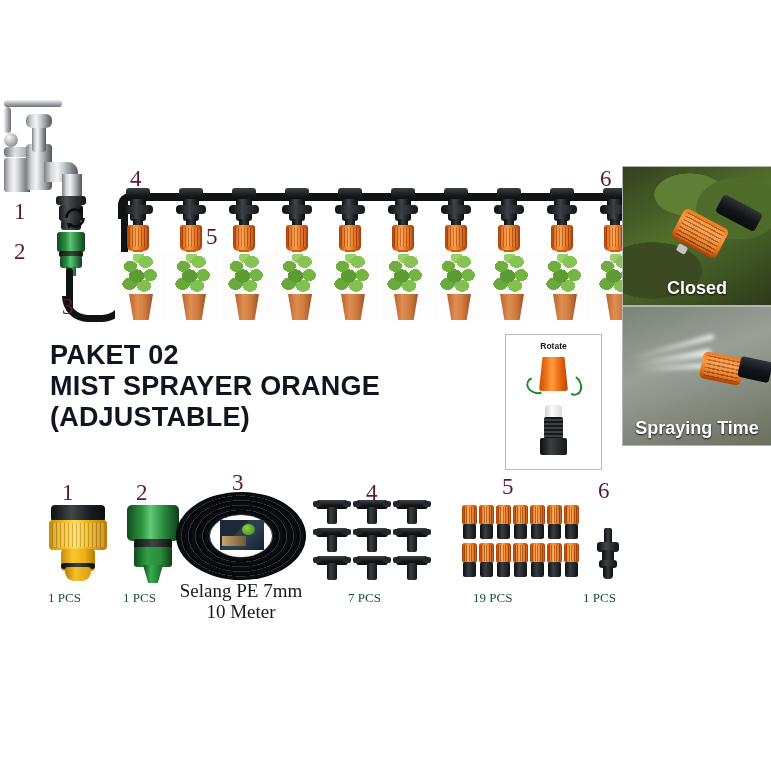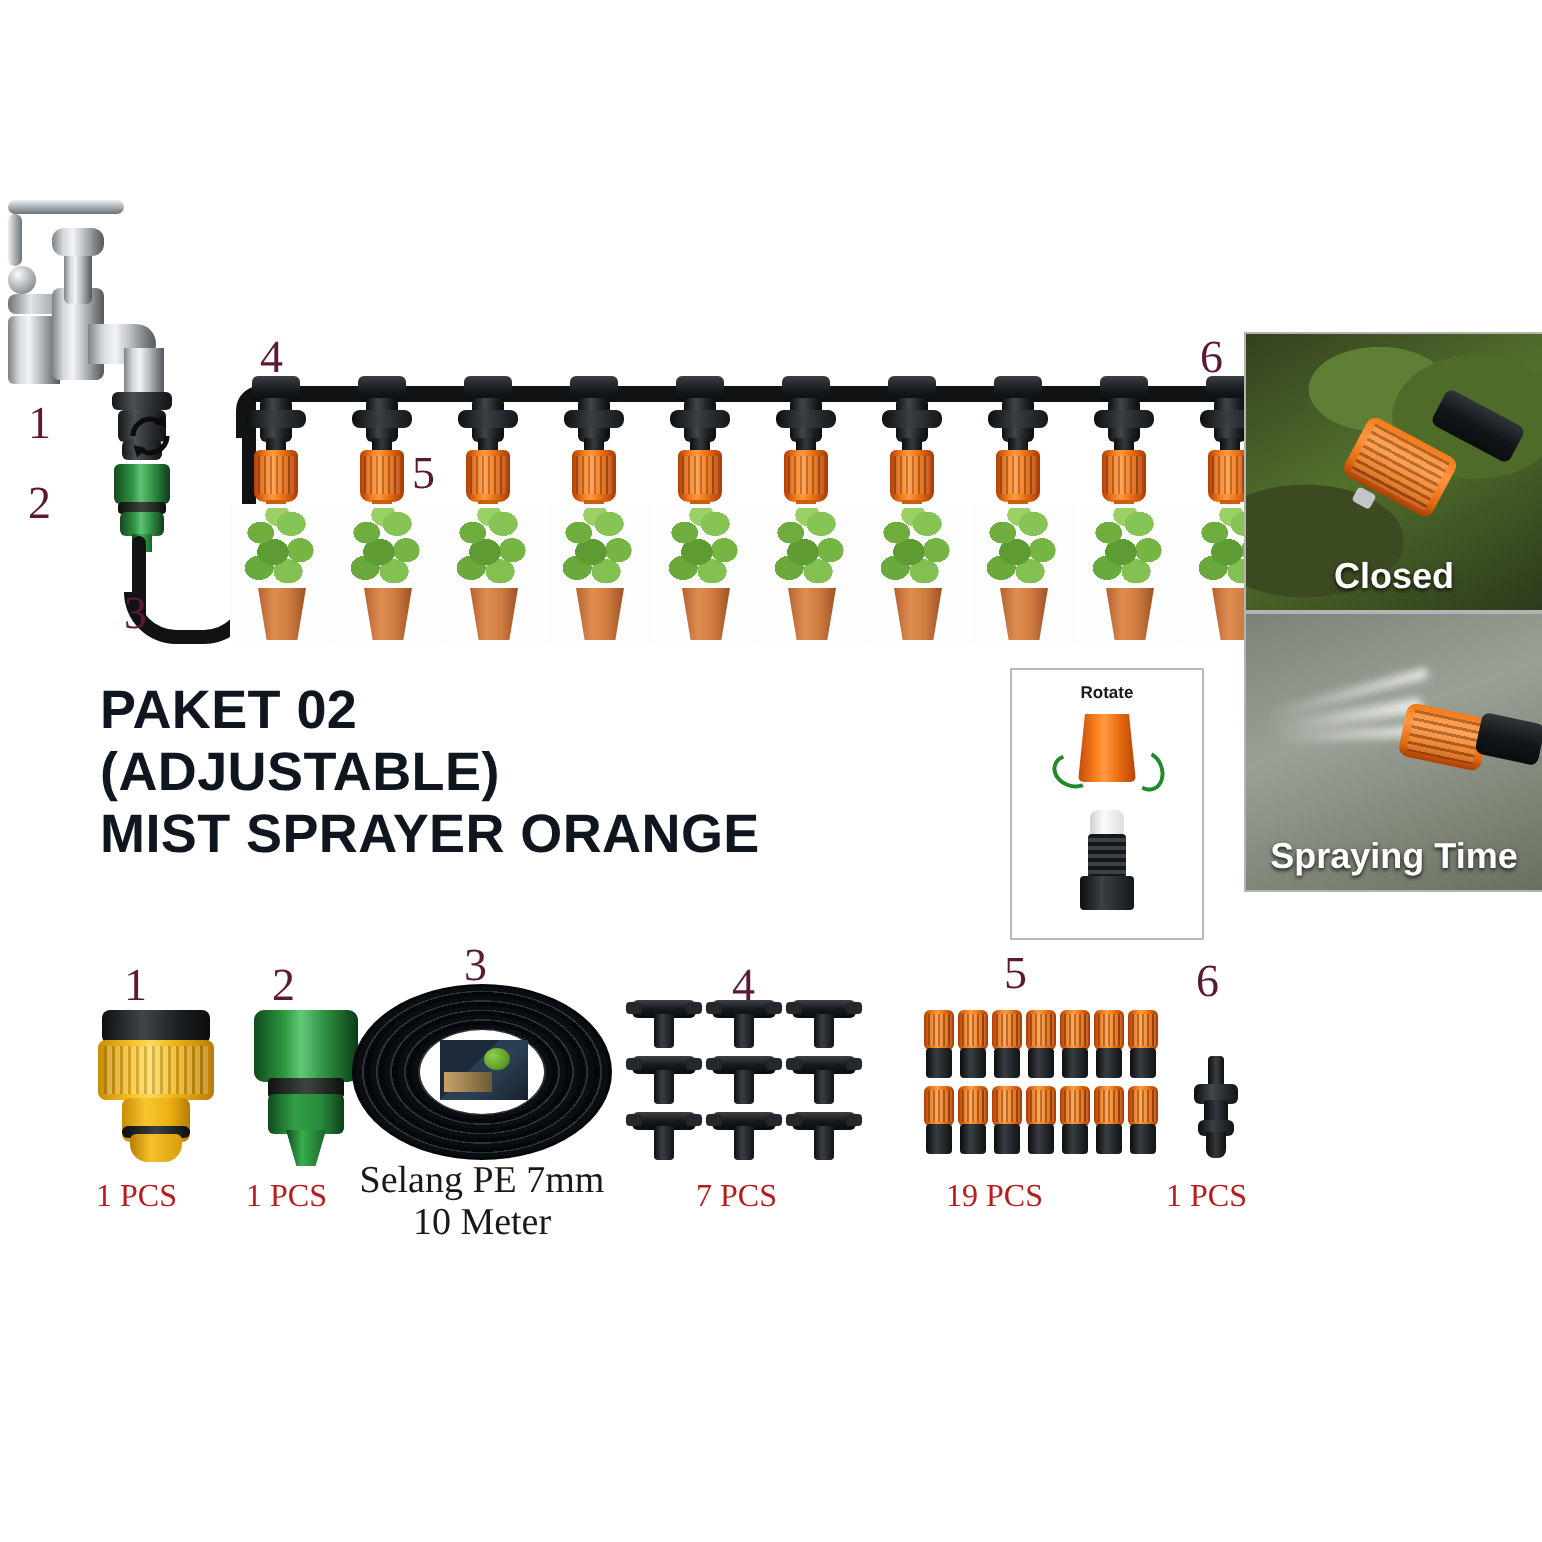--- a/index.html
+++ b/index.html
@@ -137,21 +137,21 @@
   .pn .orange::after{content:"";position:absolute;inset:3px 4px;
      background:repeating-linear-gradient(180deg,rgba(0,0,0,.25) 0 1.5px,rgba(255,255,255,.14) 1.5px 4px);}
   .pn .black{position:absolute;border-radius:4px;
      background:linear-gradient(180deg,#30353a,#14171a 50%,#0a0c0d);}
   .spray{position:absolute;background:linear-gradient(90deg,rgba(255,255,255,0),rgba(255,255,255,.85));
      filter:blur(2px);}
   .mistcloud{position:absolute;border-radius:50%;background:rgba(255,255,255,.55);filter:blur(5px);}
 
   
   .pnum{font-family:"Liberation Serif",serif;color:#5c1837;font-size:23px;}
-  .pcs{font-family:"Liberation Serif",serif;color:#b91c1c;font-size:16px;white-space:nowrap;text-align:center;}
+  .pcs{font-family:"Liberation Serif",serif;color:#14532d;font-size:13px;white-space:nowrap;text-align:center;}
   .pcap{font-family:"Liberation Serif",serif;color:#17181a;font-size:19px;line-height:21px;
         text-align:center;white-space:nowrap;}
 
   
   .p1{left:48px;top:505px;width:60px;height:78px;}
   .p1 .blk{position:absolute;left:3px;top:0;width:54px;height:17px;border-radius:4px;
       background:linear-gradient(90deg,#0d0f10,#41464b 38%,#1b1e21 72%,#0a0c0d);}
   .p1 .yl{position:absolute;left:1px;top:15px;width:58px;height:30px;border-radius:4px;
       background:linear-gradient(90deg,#c88b06,#f8c32a 30%,#ffd95e 45%,#eeb316 66%,#b87c05);}
   .p1 .yl::after{content:"";position:absolute;inset:3px 3px;
@@ -403,22 +403,22 @@
       </div>
       <div class="plant" style="left: 592px;">
         <div class="pl-leaf"></div>
         <div class="pl-pot"></div>
         <div class="pl-rim"></div>
       </div>
     </div>
 
   <div class="abs title">
     <div>PAKET 02</div>
+    <div>MIST SPRAYER ORANGE</div>
     <div>(ADJUSTABLE)</div>
-    <div>MIST SPRAYER ORANGE</div>
   </div>
 
   <div class="abs rot-card">
     <div class="cap-label">Rotate</div>
     <div class="rot-cap"></div>
     <div class="rot-arrowL"></div>
     <div class="rot-arrowR"></div>
     <div class="rot-body">
       <div class="rot-white"></div>
       <div class="rot-thread"></div>

